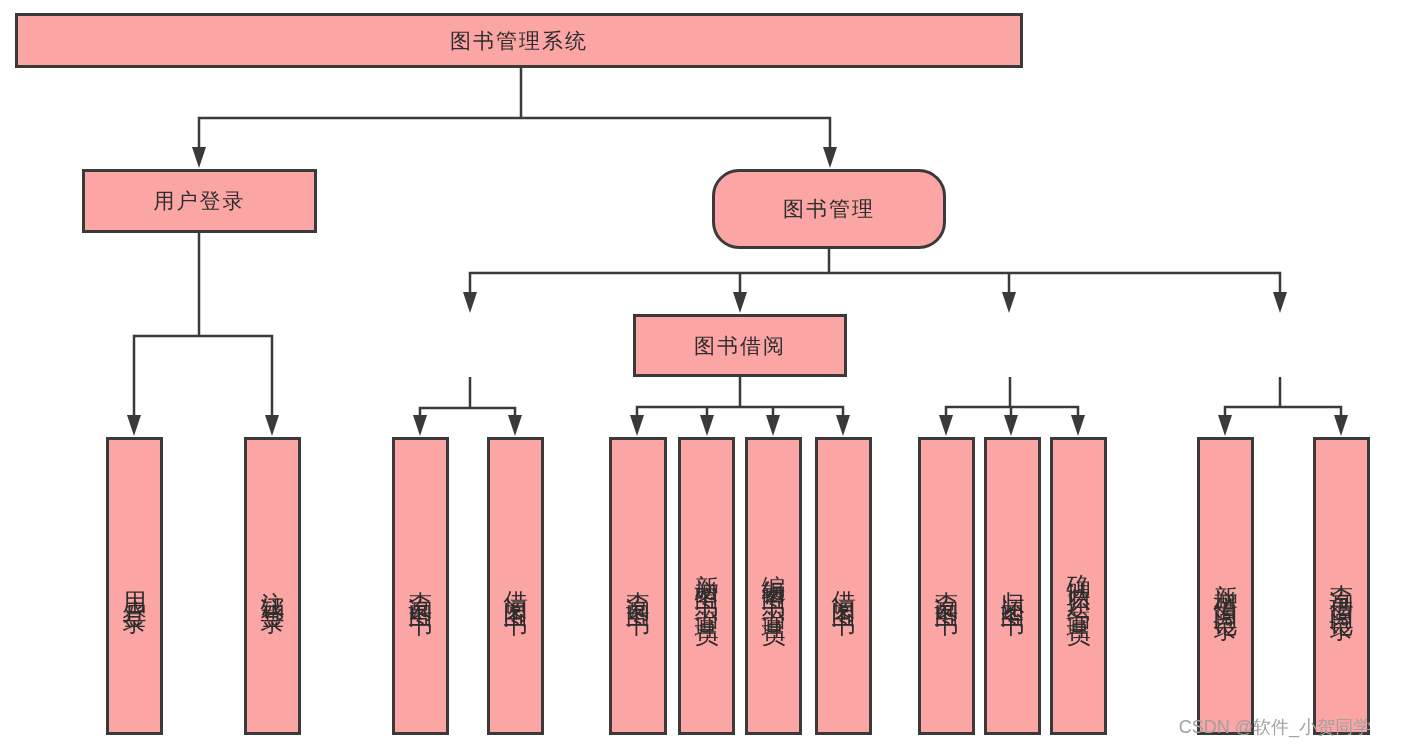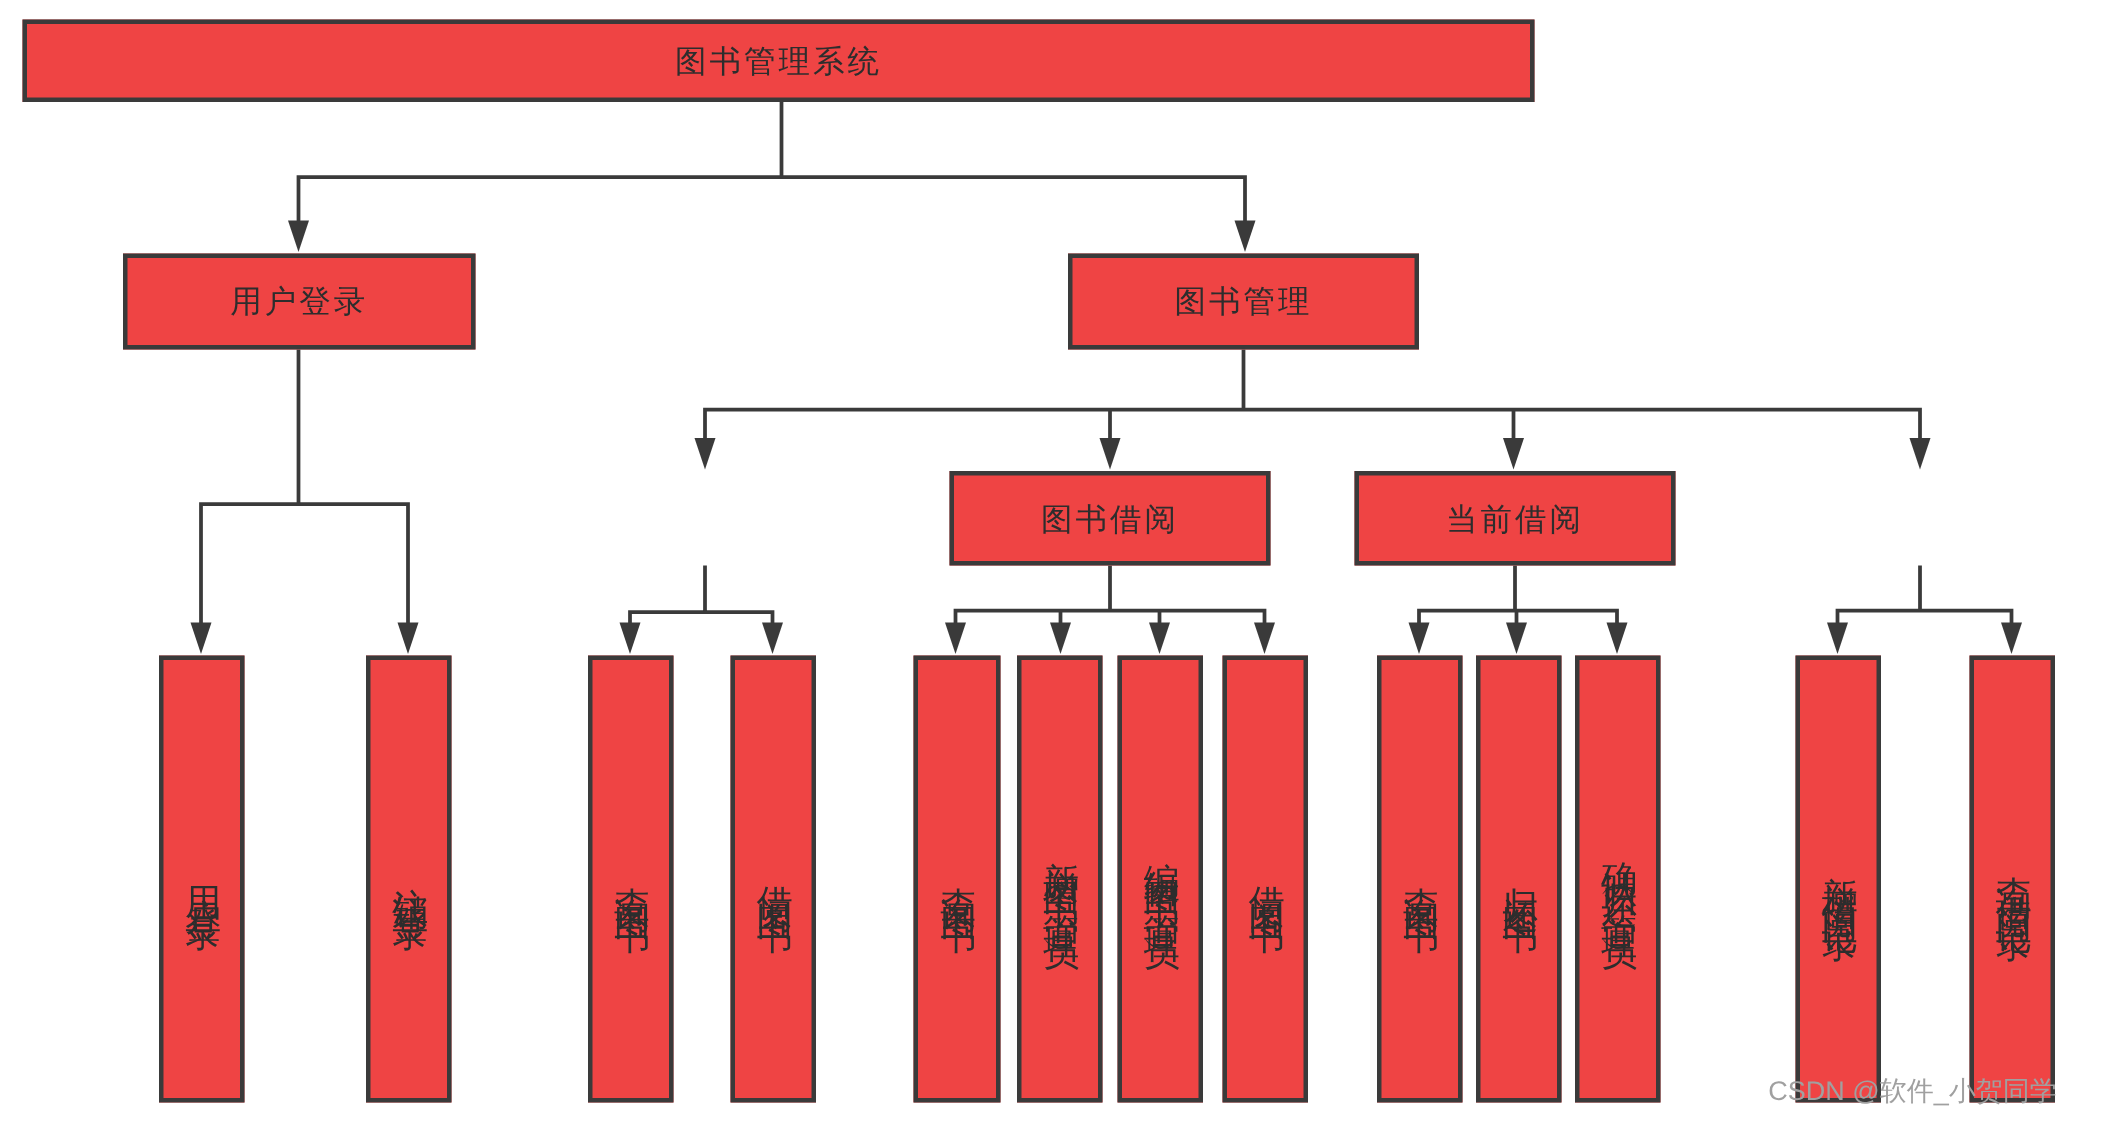--- a/index.html
+++ b/index.html
@@ -7,21 +7,21 @@
     position:relative;
     width:1405px;height:747px;
     background:#ffffff;
     font-family:"Liberation Sans","DejaVu Sans",sans-serif;
     overflow:hidden;
   }
   .wires{position:absolute;left:0;top:0;z-index:0;}
   .box{
     position:absolute;
     box-sizing:border-box;
-    background:#ef4444;
+    background:#fca5a5;
     border:3px solid #3a3a3a;
     display:flex;align-items:center;justify-content:center;
     color:#2d2d2d;
     z-index:1;
   }
   .h-label{font-size:21px;letter-spacing:2px;white-space:nowrap;}
   .leaf .v-label{
     writing-mode:vertical-rl;
     text-orientation:mixed;
     font-size:24px;
@@ -84,29 +84,26 @@
     </g>
   </svg>
 
   <div class="box" style="left:15px;top:13px;width:1008px;height:55px;">
     <span class="h-label">图书管理系统</span>
   </div>
 
   <div class="box" style="left:82px;top:169px;width:235px;height:64px;">
     <span class="h-label">用户登录</span>
   </div>
-  <div class="box" style="left:712px;top:169px;width:234px;height:64px;">
+  <div class="box" style="left:712px;top:169px;width:234px;height:80px;border-radius:27px;">
     <span class="h-label">图书管理</span>
   </div>
 
   <div class="box" style="left:633px;top:314px;width:214px;height:63px;">
     <span class="h-label">图书借阅</span>
-  </div>
-  <div class="box" style="left:903px;top:314px;width:214px;height:63px;">
-    <span class="h-label">当前借阅</span>
   </div>
 
   <div class="box leaf" style="left:106px;top:437px;width:57px;height:298px;">
     <span class="v-label">用户登录</span>
   </div>
   <div class="box leaf" style="left:244px;top:437px;width:57px;height:298px;">
     <span class="v-label">注销登录</span>
   </div>
 
   <div class="box leaf" style="left:392px;top:437px;width:57px;height:298px;">

